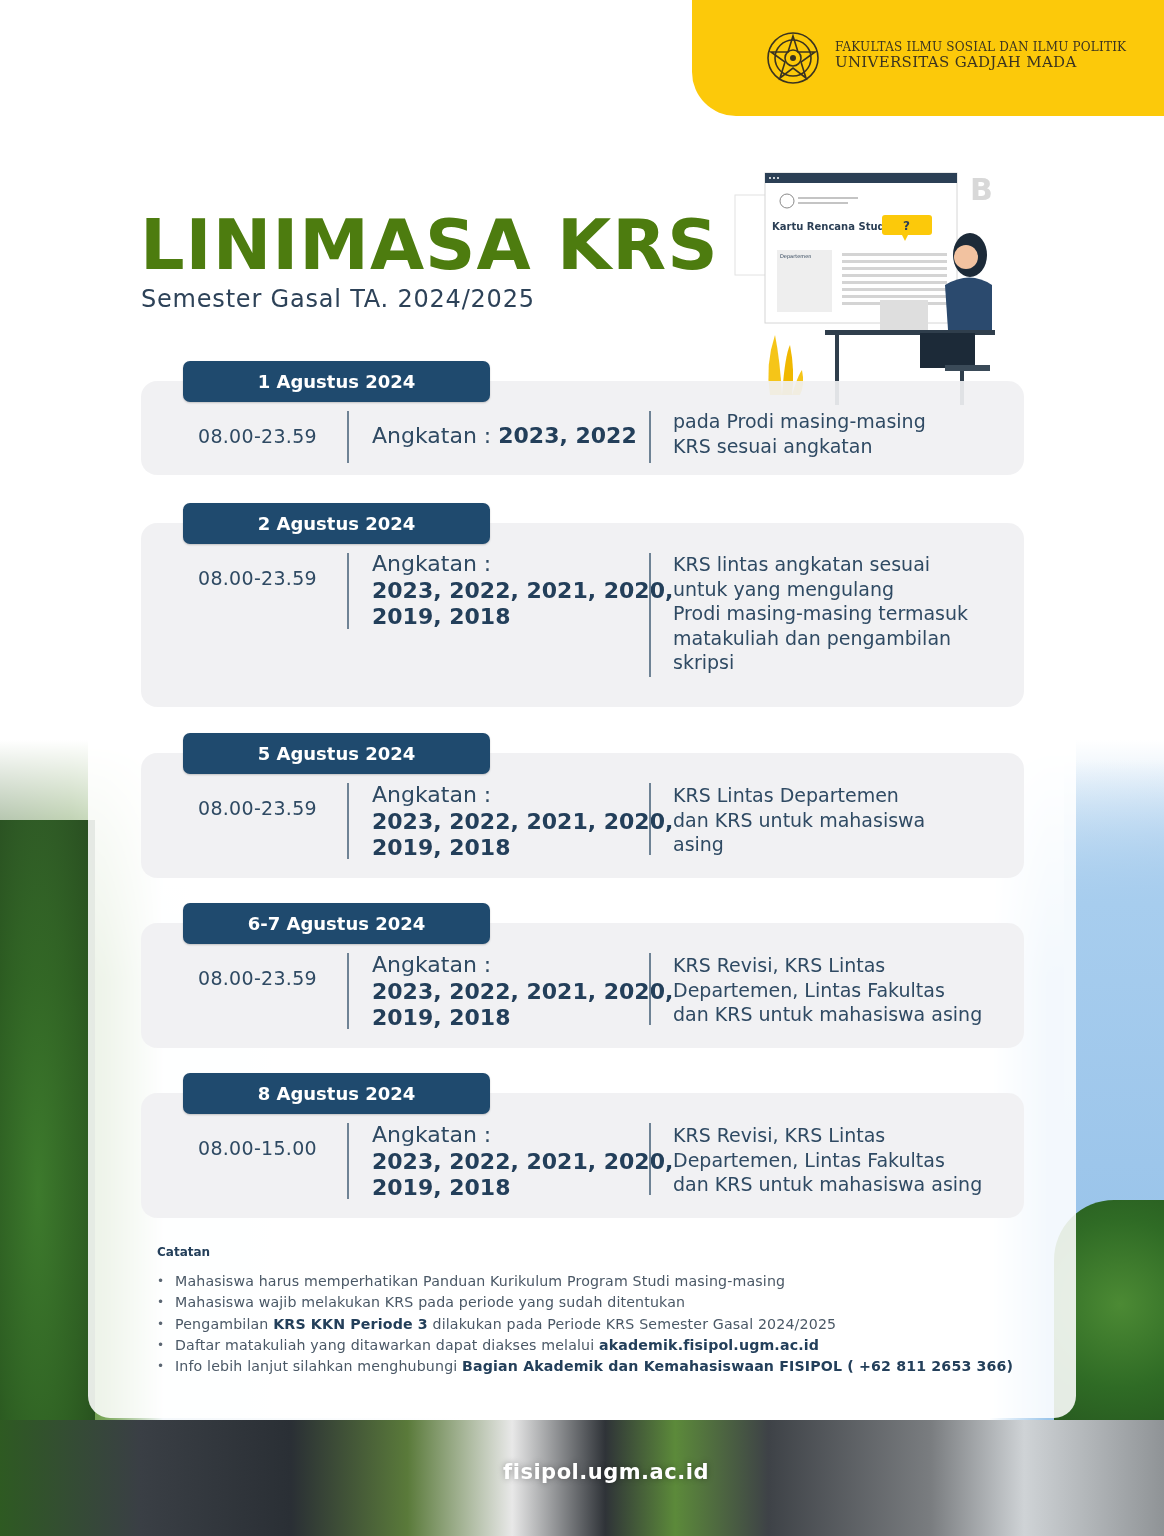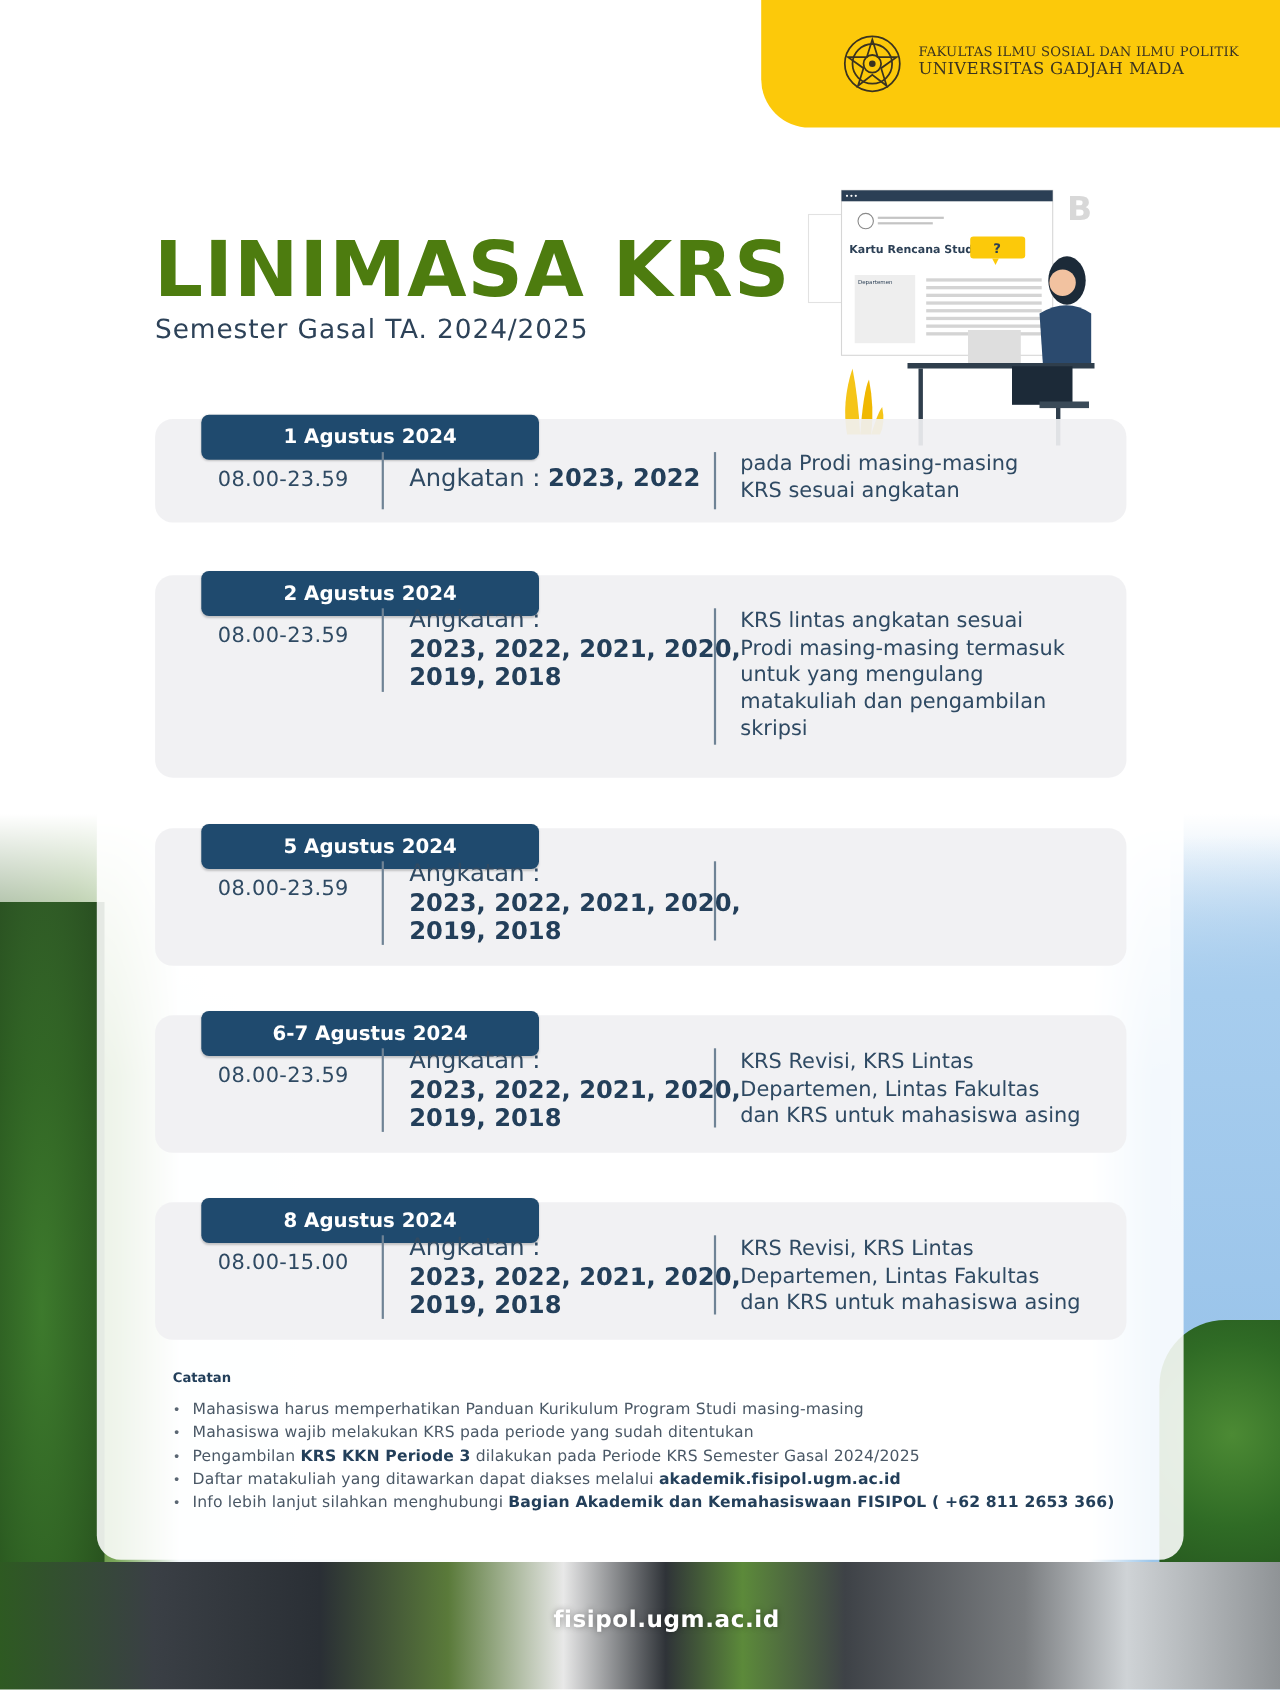--- a/index.html
+++ b/index.html
@@ -76,21 +76,20 @@
   .block .card {
     position: absolute; left: 0; right: 0;
     background: rgba(240,240,242,0.92);
     border-radius: 16px;
   }
   .block .date-tab {
     position: absolute; left: 42px; top: 0; width: 307px; height: 41px;
     background: #1f4a6e; color: #ffffff; border-radius: 7px;
     font-weight: bold; font-size: 18px; text-align: center; line-height: 41px;
     box-shadow: 0 1px 2px rgba(0,0,0,0.2);
-    margin-top: 16px;
   }
   .block .time {
     position: absolute; left: 57px; font-size: 19px; color: #2f4a63; letter-spacing: 0.3px;
   }
   .block .divider {
     position: absolute; width: 1.5px; background: #6f8395;
   }
   .block .ang {
     position: absolute; left: 231px; font-size: 22px; color: #2f4a63; line-height: 26.5px;
   }
@@ -204,38 +203,43 @@
   <div class="time" style="top:64px;">08.00-23.59</div>
   <div class="divider" style="left:206px;top:50px;height:76px;"></div>
   <div class="ang" style="top:48px;">
     <div>Angkatan :</div>
     <div><b>2023, 2022, 2021, 2020,</b></div>
     <div><b>2019, 2018</b></div>
   </div>
   <div class="divider" style="left:508px;top:50px;height:124px;"></div>
   <div class="desc" style="top:49px;">
     <div>KRS lintas angkatan sesuai</div>
+    <div>untuk yang mengulang</div>
     <div>Prodi masing-masing termasuk</div>
-    <div>untuk yang mengulang</div>
     <div>matakuliah dan pengambilan</div>
     <div>skripsi</div>
   </div>
 </div>
 
 <div class="block" style="top:733px;height:146px;">
   <div class="card" style="top:20px;height:125px;"></div>
   <div class="date-tab">5 Agustus 2024</div>
   <div class="time" style="top:64px;">08.00-23.59</div>
   <div class="divider" style="left:206px;top:50px;height:76px;"></div>
   <div class="ang" style="top:49px;">
     <div>Angkatan :</div>
     <div><b>2023, 2022, 2021, 2020,</b></div>
     <div><b>2019, 2018</b></div>
   </div>
   <div class="divider" style="left:508px;top:50px;height:72px;"></div>
+  <div class="desc" style="top:50px;">
+    <div>KRS Lintas Departemen</div>
+    <div>dan KRS untuk mahasiswa</div>
+    <div>asing</div>
+  </div>
 </div>
 
 <div class="block" style="top:903px;height:146px;">
   <div class="card" style="top:20px;height:125px;"></div>
   <div class="date-tab">6-7 Agustus 2024</div>
   <div class="time" style="top:64px;">08.00-23.59</div>
   <div class="divider" style="left:206px;top:50px;height:76px;"></div>
   <div class="ang" style="top:49px;">
     <div>Angkatan :</div>
     <div><b>2023, 2022, 2021, 2020,</b></div>

